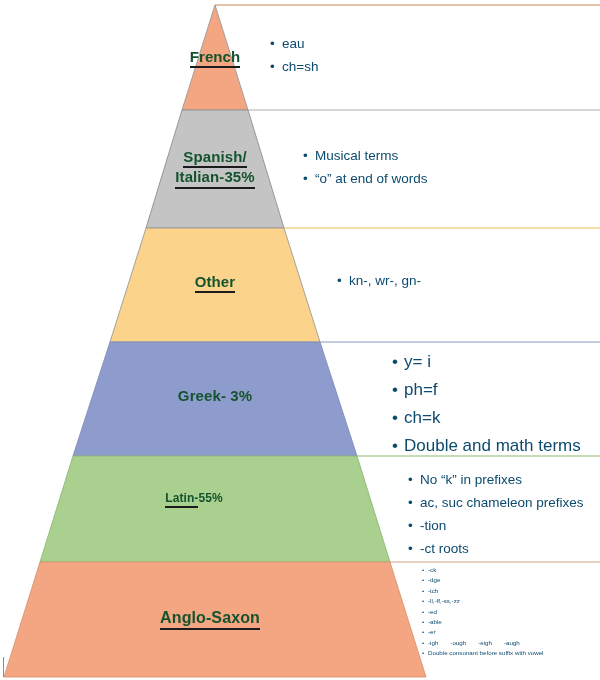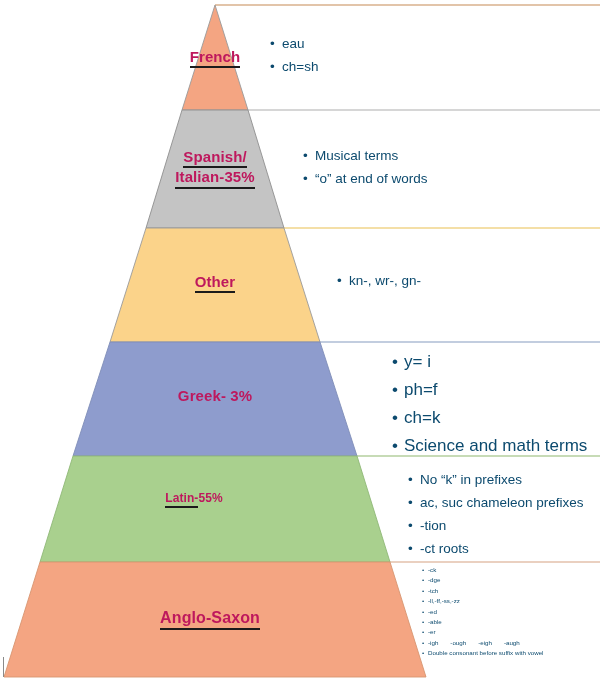--- a/index.html
+++ b/index.html
@@ -29,21 +29,21 @@
     left: 0; top: 0;
     width: 600px;
     height: 680px;
   }
 
   
   .tier-label {
     position: absolute;
     text-align: center;
     font-weight: bold;
-    color: #be185d;
+    color: #14532d;
     line-height: 1.22;
     letter-spacing: .1px;
     pointer-events: none;
   }
   .tier-label .u {
     border-bottom: 2px solid #1b1b1b;
     display: inline-block;
     padding-bottom: 0px;
   }
 
@@ -175,21 +175,21 @@
     <ul>
       <li>kn-, wr-, gn-</li>
     </ul>
   </div>
 
   <div class="notes" id="notes-greek">
     <ul>
       <li>y= i</li>
       <li>ph=f</li>
       <li>ch=k</li>
-      <li>Science and math terms</li>
+      <li>Double and math terms</li>
     </ul>
   </div>
 
   <div class="notes" id="notes-latin">
     <ul>
       <li>No “k” in prefixes</li>
       <li>ac, suc chameleon prefixes</li>
       <li>-tion</li>
       <li>-ct roots</li>
     </ul>

